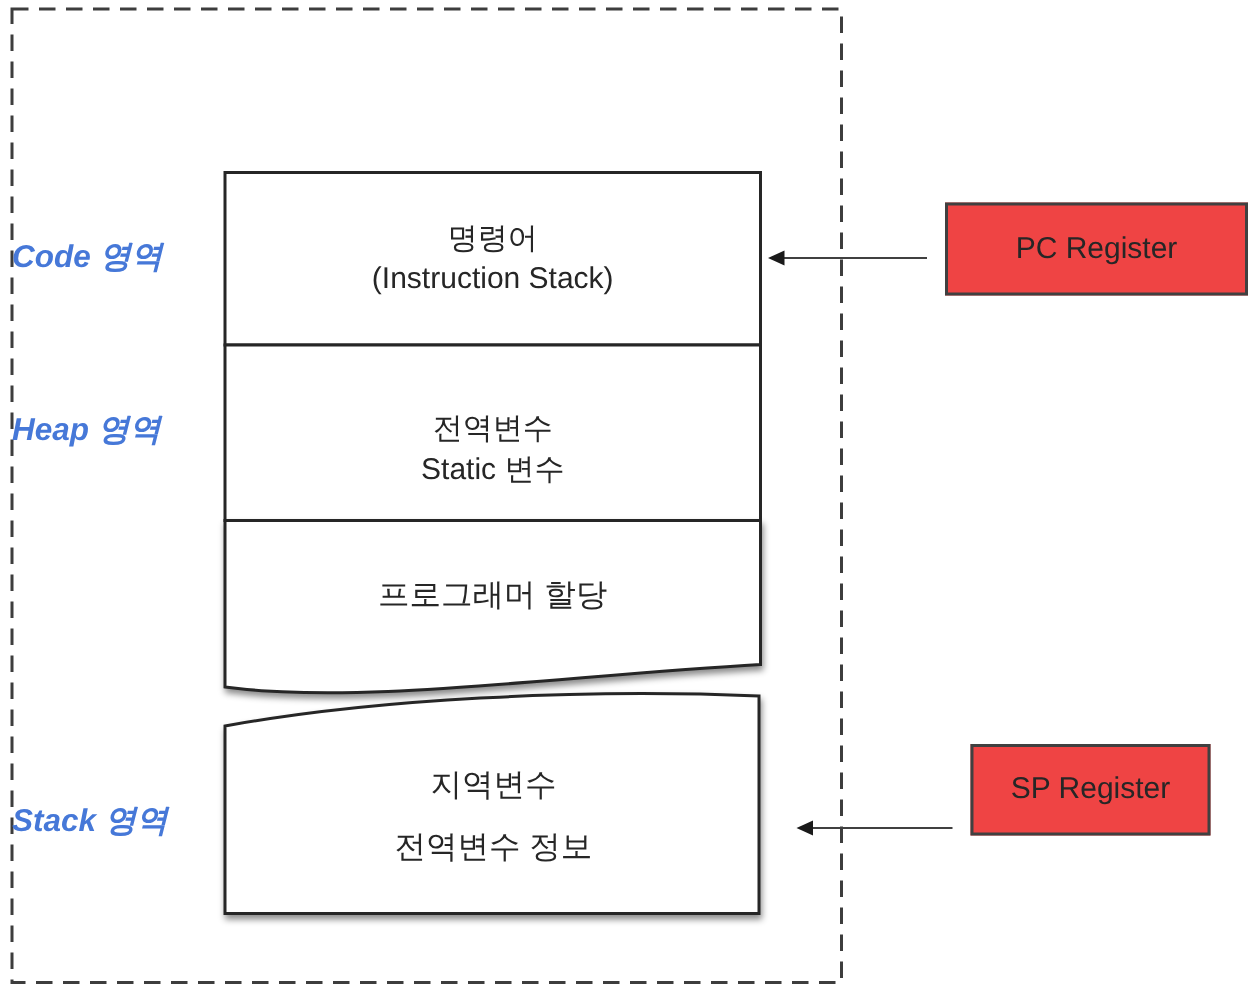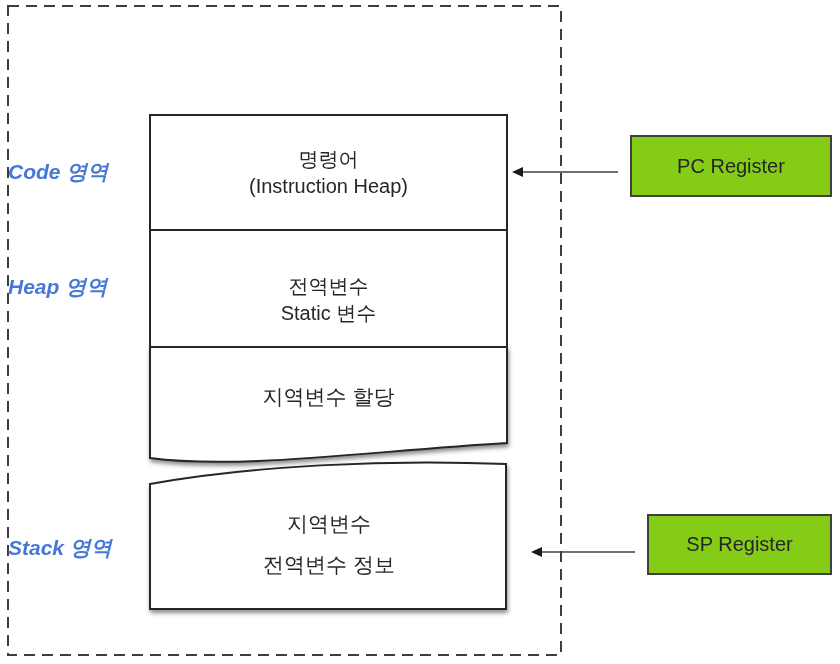--- a/index.html
+++ b/index.html
@@ -66,21 +66,21 @@
     justify-content: center;
     text-align: left;
     color: var(--text, #262626);
   }
   .box-text.size-20 { font-size: 20px; line-height: 27px; }
   .box-text.size-21 { font-size: 21px; line-height: 30px; }
   .register-box {
     position: absolute;
     box-sizing: border-box;
     border: 2px solid var(--connector, #404040);
-    background: #84cc16;
+    background: #ef4444;
     display: flex;
     align-items: center;
     justify-content: center;
     font-size: 20px;
     color: var(--text, #262626);
     white-space: nowrap;
   }
 </style>
 </head>
 <body>
@@ -109,38 +109,38 @@
       <polygon class="arrow-head" points="531,552 542,547 542,557"></polygon>
     </g>
   </svg>
 
   <div class="region-label" style="top:158px">Code 영역</div>
   <div class="region-label" style="top:273px">Heap 영역</div>
   <div class="region-label" style="top:534px">Stack 영역</div>
 
   <div class="box-text size-20" style="left:152px; top:116px; width:353px; height:113px;">
     <span>명령어</span>
-    <span>(Instruction Heap)</span>
+    <span>(Instruction Stack)</span>
   </div>
 
   <div class="box-text size-20" style="left:152px; top:231px; width:353px; height:137px;">
     <span>전역변수</span>
     <span>Static 변수</span>
   </div>
 
   <div class="box-text size-21" style="left:152px; top:348px; width:353px; height:98px;">
-    <span>지역변수 할당</span>
+    <span>프로그래머 할당</span>
   </div>
 
   <div class="box-text size-21" style="left:154px; top:480px; width:350px; height:128px;gap:11px;">
     <span>지역변수</span>
     <span>전역변수 정보</span>
   </div>
 
   <div class="register-box" style="left:630px; top:135px; width:202px; height:62px;">
     <span>PC Register</span>
   </div>
 
-  <div class="register-box" style="left:647px; top:514px; width:185px; height:61px;justify-content:center;">
+  <div class="register-box" style="left:647px; top:496px; width:160px; height:61px;justify-content:center;">
     <span>SP Register</span>
   </div>
 
 </div>
 
 </body></html>

